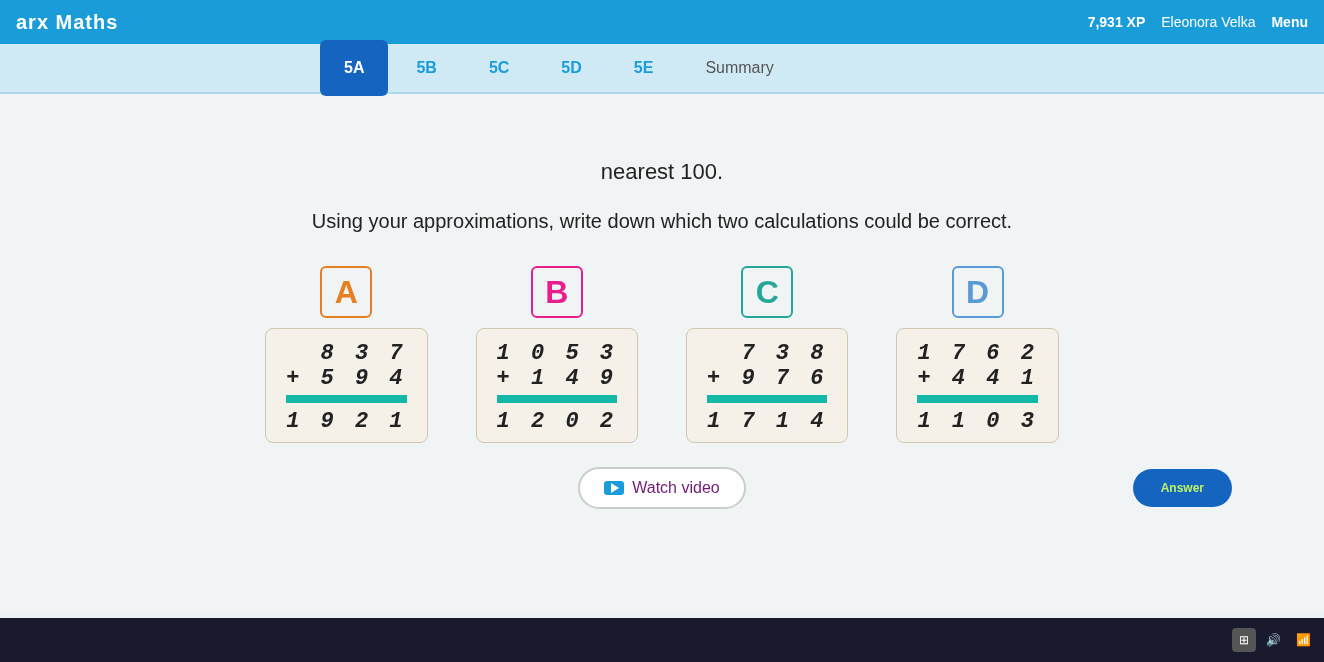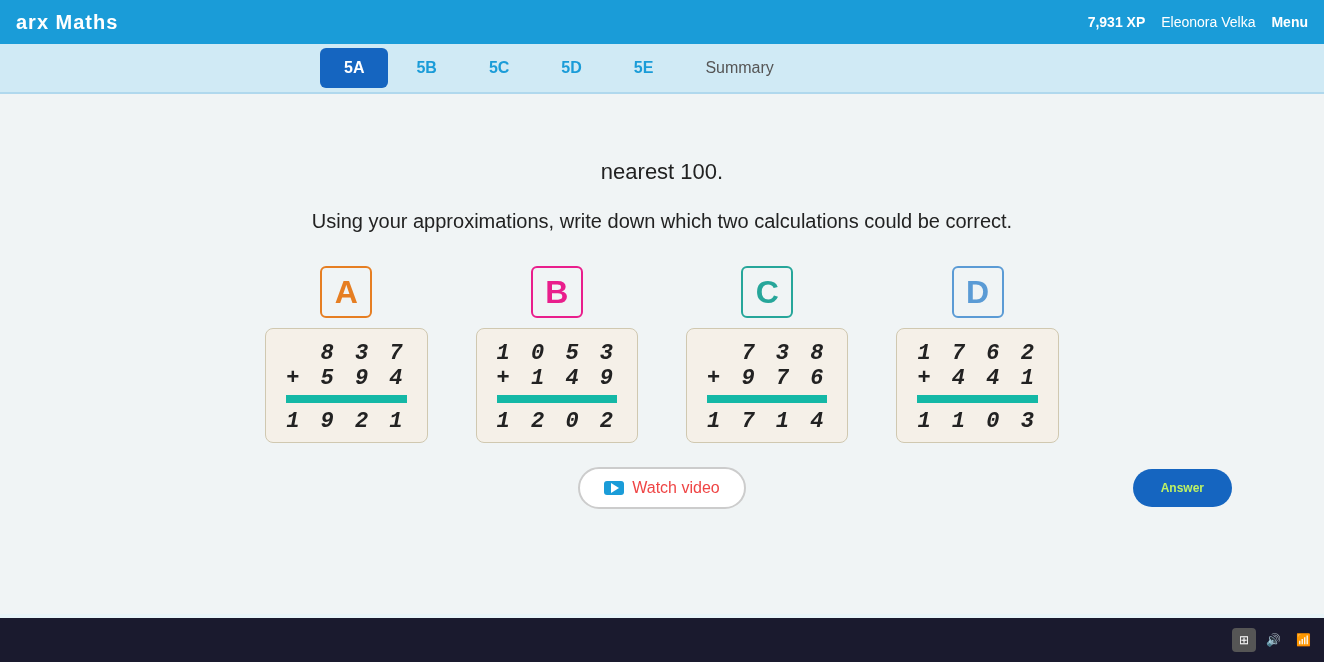--- a/index.html
+++ b/index.html
@@ -61,21 +61,21 @@
     }
     .tab {
       padding: 8px 24px;
       border-radius: 6px 6px 0 0;
       font-size: 16px;
       font-weight: 600;
       cursor: pointer;
       color: #1a9cd8;
       background: transparent;
       border: none;
-      height: 40px;
+      height: 56px;
       display: flex;
       align-items: center;
     }
     .tab.active {
       background: #1565c0;
       color: white;
       border-radius: 6px;
     }
     .tab-summary {
       color: #555;
@@ -170,21 +170,21 @@
       margin-top: 8px;
       position: relative;
     }
     .watch-video-btn {
       background: white;
       border: 2px solid #ccc;
       border-radius: 24px;
       padding: 10px 24px;
       font-size: 16px;
       font-weight: 500;
-      color: #ef4444;
+      color: #701a75;
       cursor: pointer;
       display: flex;
       align-items: center;
       gap: 8px;
     }
     .video-icon {
       width: 20px;
       height: 14px;
       background: #1a9cd8;
       border-radius: 3px;

